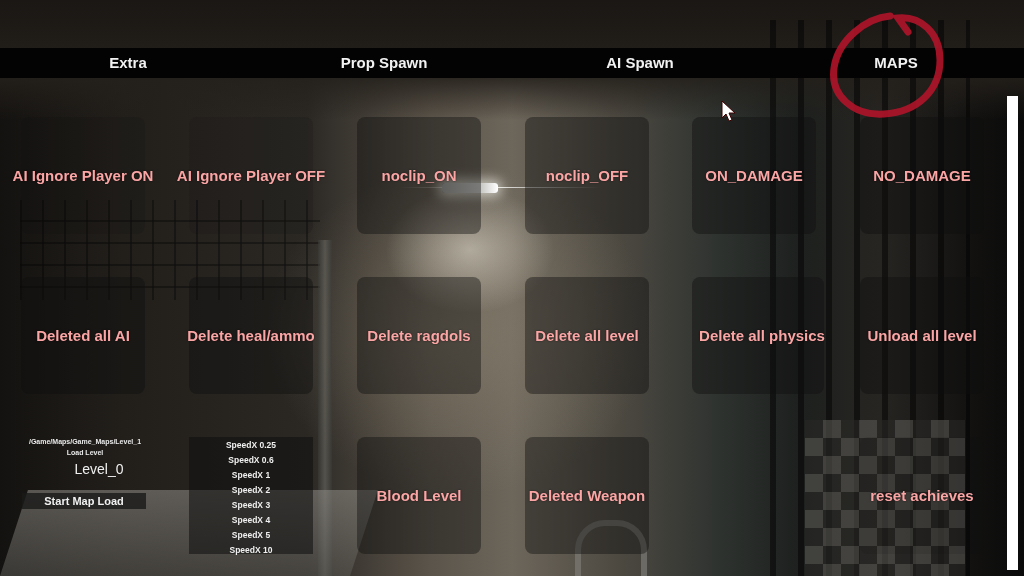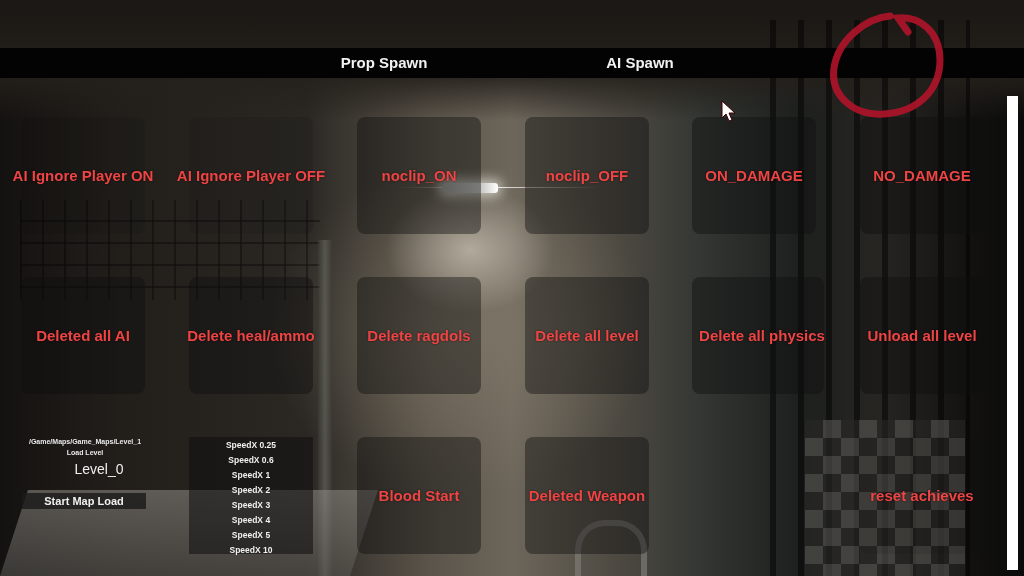--- a/index.html
+++ b/index.html
@@ -82,21 +82,21 @@
 
   
   .btn {
     position:absolute; width:124px; height:117px;
     border-radius:8px;
     background:rgba(15,15,15,0.42);
     display:flex; align-items:center; justify-content:center;
     cursor:pointer;
   }
   .btn .lbl {
-    white-space:nowrap; color:#ef4444; font-weight:bold; font-size:15px;
+    white-space:nowrap; color:#fca5a5; font-weight:bold; font-size:15px;
     text-shadow:0 0 2px rgba(0,0,0,0.6);
   }
 
   
   .maploader { position:absolute; left:0; top:436px; width:170px; height:80px; }
   .maploader .path {
     position:absolute; left:0; top:2px; width:170px; text-align:center;
     color:#e9e9e9; font-size:7px; font-weight:bold;
   }
   .maploader .loadlabel {
@@ -147,22 +147,24 @@
   <div class="bars"></div>
   <div class="pipe"></div>
   <div class="floor-tiles"></div>
   <div class="bed"></div>
   <div class="toilet"></div>
   <div class="lamp-flare"></div>
   <div class="lamp"></div>
 </div>
 
 <div class="tabbar">
+  <div class="tab" style="left:28px;">Extra</div>
   <div class="tab" style="left:284px;">Prop Spawn</div>
   <div class="tab" style="left:540px;">AI Spawn</div>
+  <div class="tab" style="left:796px;">MAPS</div>
 </div>
 
 <div class="btn" style="left:21px; top:117px; background:rgba(15,15,15,0.15);">
   <span class="lbl">AI Ignore Player ON</span>
 </div>
 <div class="btn" style="left:189px; top:117px; background:rgba(15,15,15,0.15);">
   <span class="lbl">AI Ignore Player OFF</span>
 </div>
 <div class="btn" style="left:357px; top:117px;">
   <span class="lbl">noclip_ON</span>
@@ -209,21 +211,21 @@
   <div class="speeditem">SpeedX 0.6</div>
   <div class="speeditem">SpeedX 1</div>
   <div class="speeditem">SpeedX 2</div>
   <div class="speeditem">SpeedX 3</div>
   <div class="speeditem">SpeedX 4</div>
   <div class="speeditem">SpeedX 5</div>
   <div class="speeditem">SpeedX 10</div>
 </div>
 
 <div class="btn" style="left:357px; top:437px;">
-  <span class="lbl">Blood Start</span>
+  <span class="lbl">Blood Level</span>
 </div>
 <div class="btn" style="left:525px; top:437px;">
   <span class="lbl">Deleted Weapon</span>
 </div>
 <div class="btn" style="left:860px; top:437px; background:rgba(15,15,15,0.12);">
   <span class="lbl">reset achieves</span>
 </div>
 
 <div class="scrollbar"></div>
 

